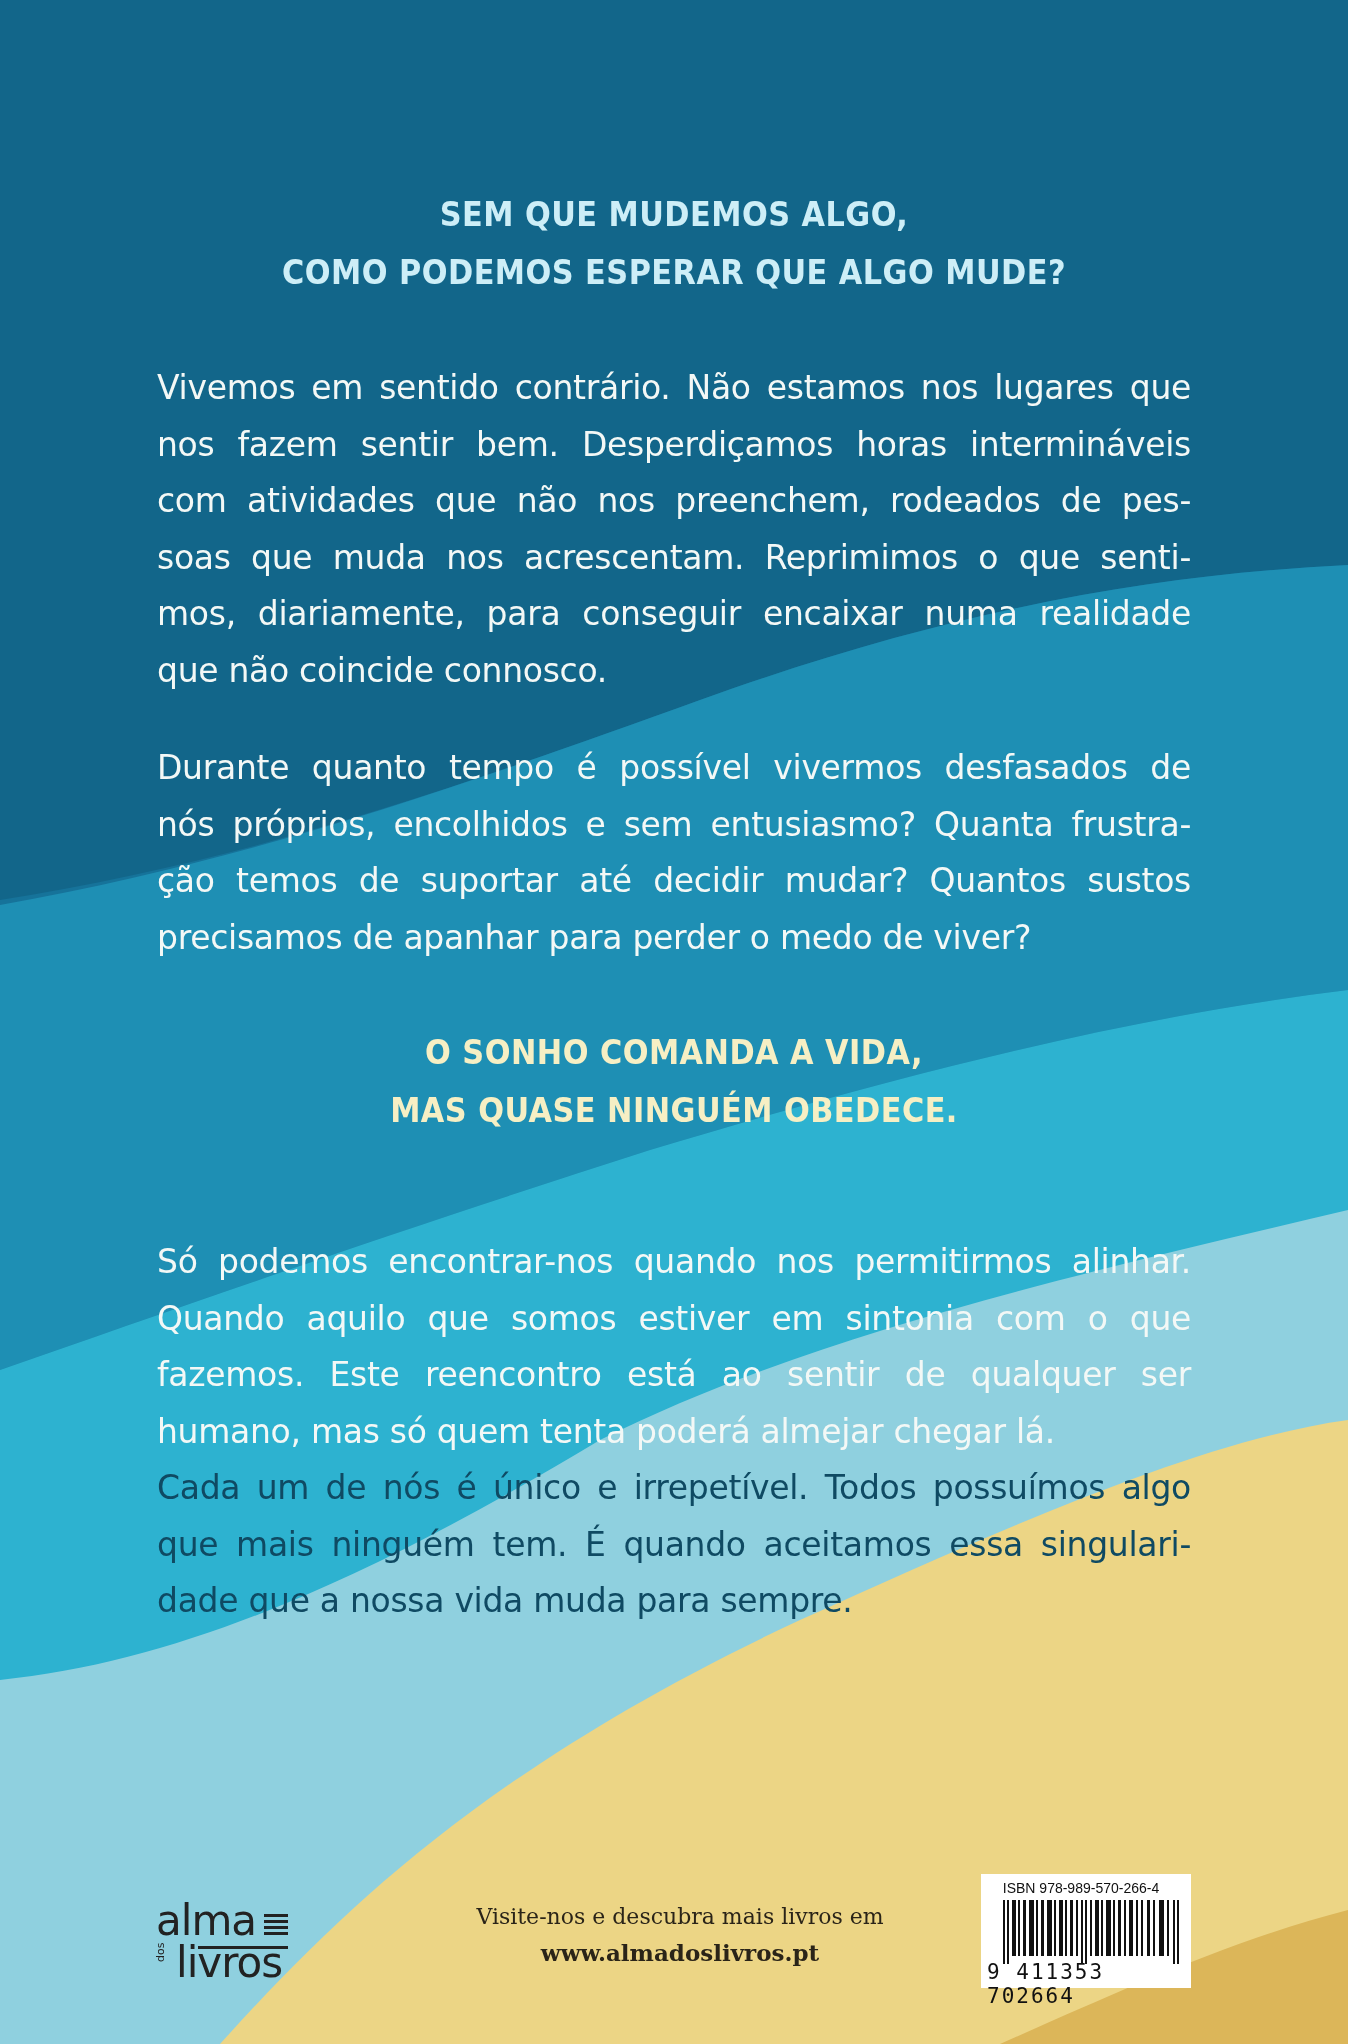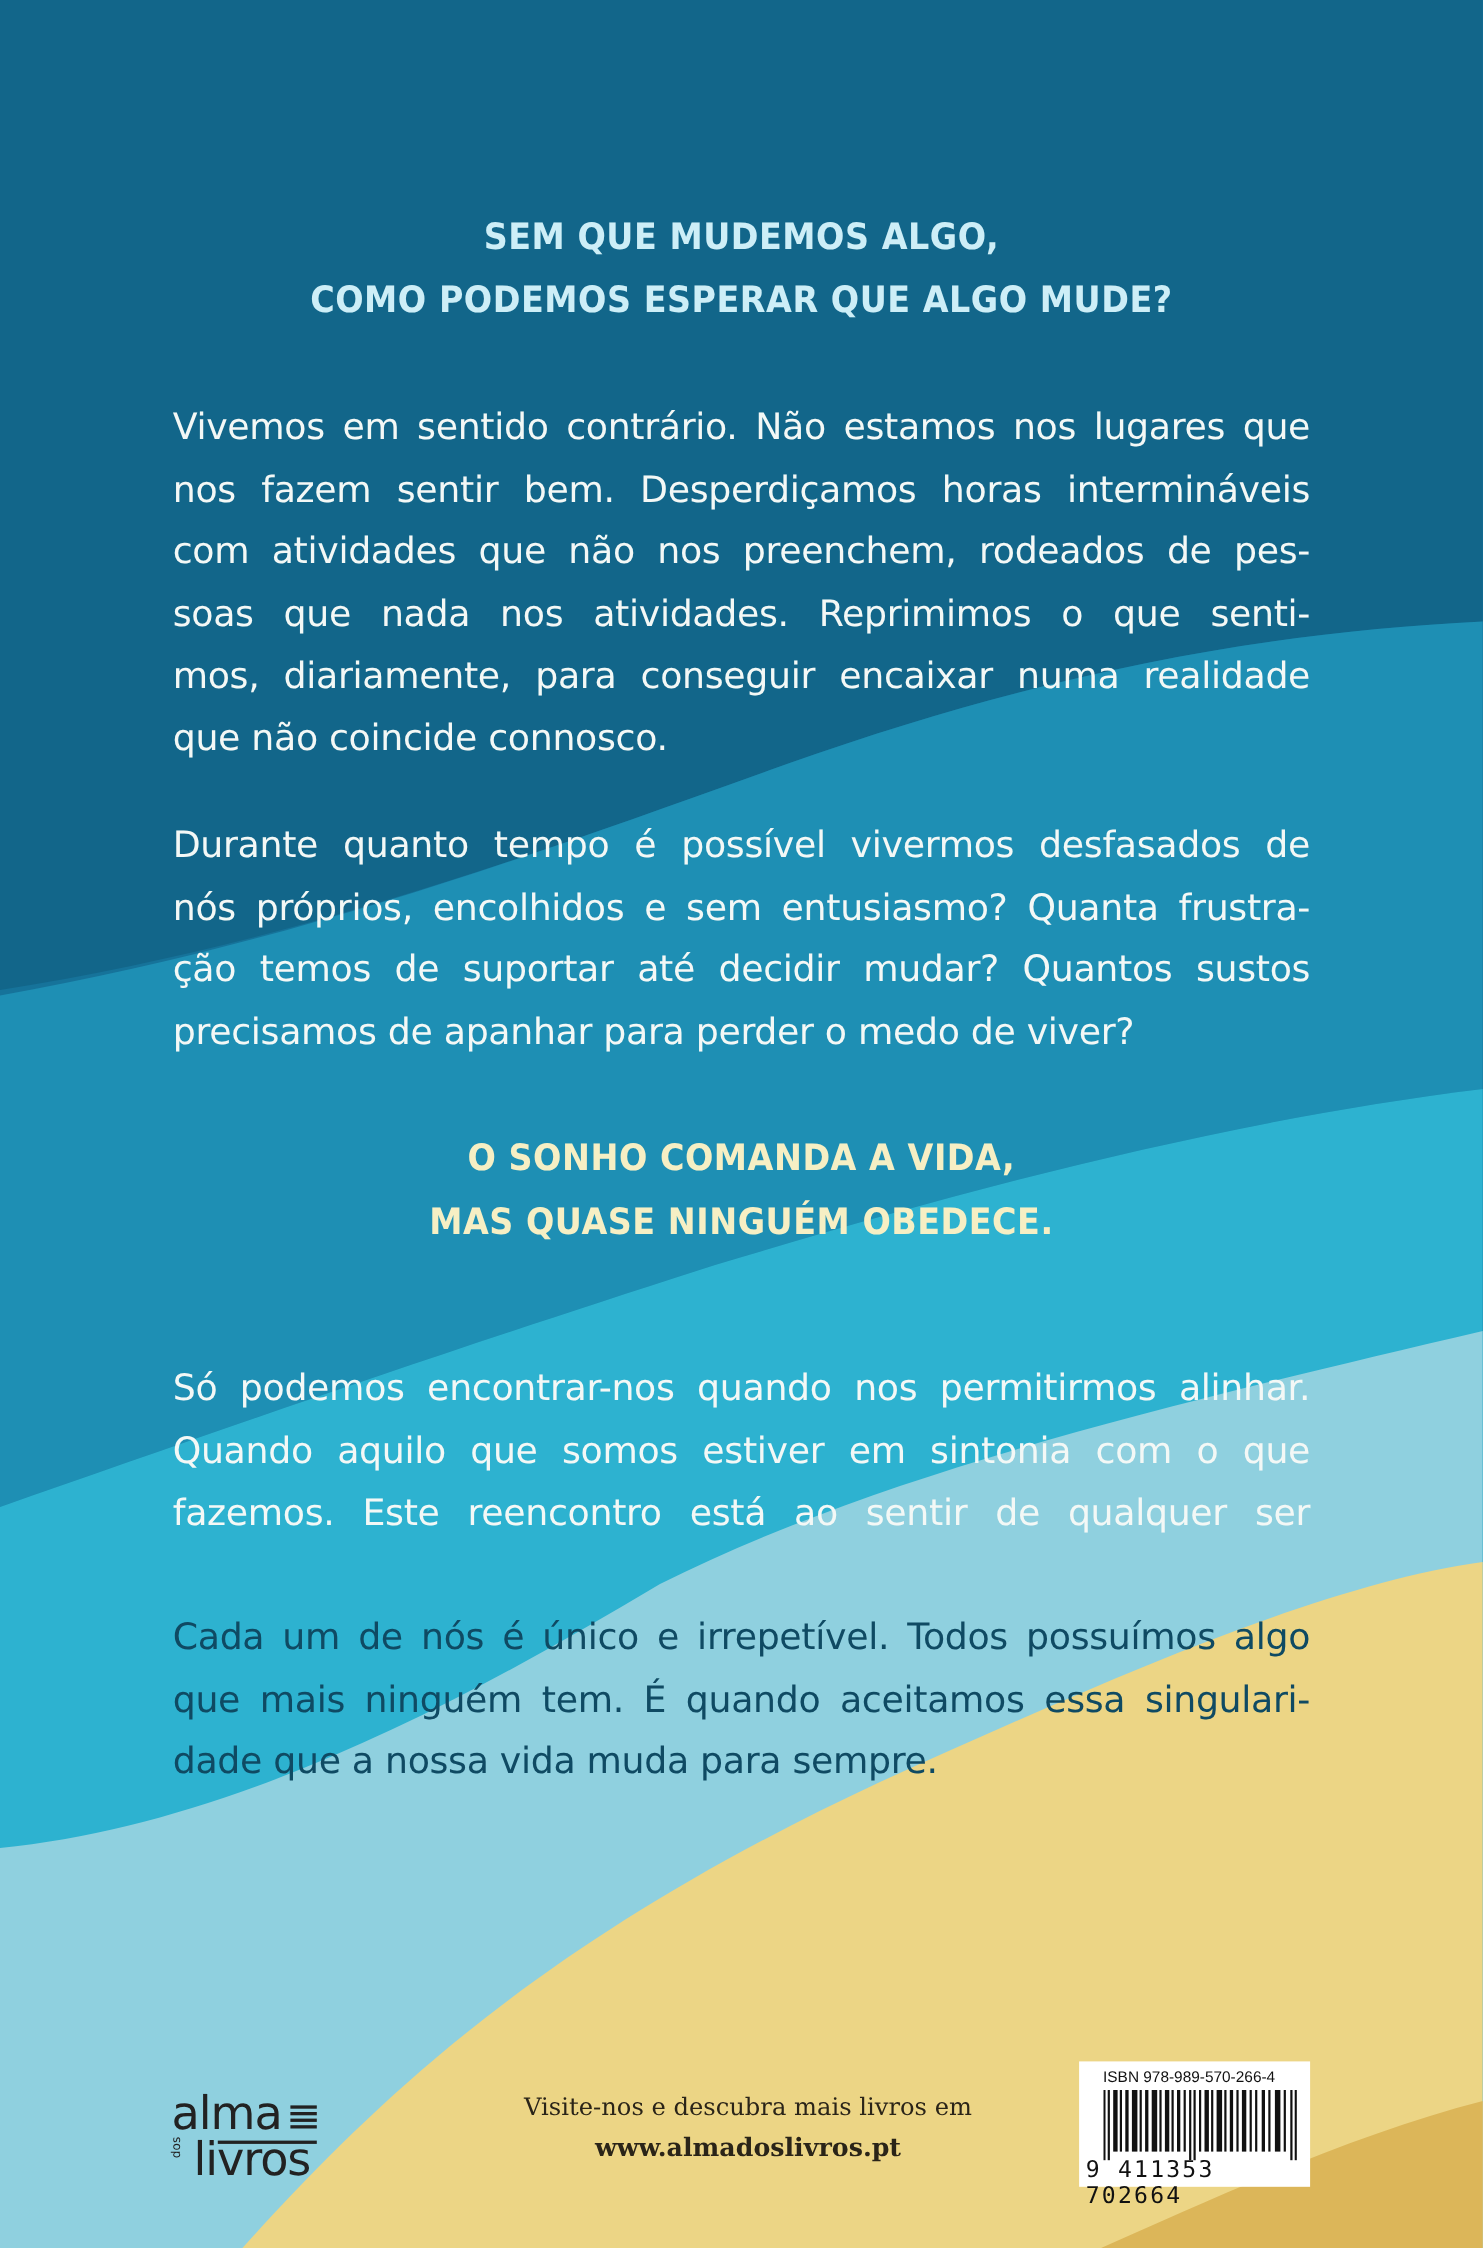--- a/index.html
+++ b/index.html
@@ -92,41 +92,42 @@
 
     <div class="headline top">
       <div>SEM QUE MUDEMOS ALGO,</div>
       <div>COMO PODEMOS ESPERAR QUE ALGO MUDE?</div>
     </div>
 
     <div class="para light p1">
       <span class="line">Vivemos em sentido contrário. Não estamos nos lugares que</span>
       <span class="line">nos fazem sentir bem. Desperdiçamos horas intermináveis</span>
       <span class="line">com atividades que não nos preenchem, rodeados de pes-</span>
-      <span class="line">soas que nada nos atividades. Reprimimos o que senti-</span>
+      <span class="line">soas que muda nos acrescentam. Reprimimos o que senti-</span>
       <span class="line">mos, diariamente, para conseguir encaixar numa realidade</span>
       <span class="line last">que não coincide connosco.</span>
     </div>
 
     <div class="para light p2">
       <span class="line">Durante quanto tempo é possível vivermos desfasados de</span>
       <span class="line">nós próprios, encolhidos e sem entusiasmo? Quanta frustra-</span>
       <span class="line">ção temos de suportar até decidir mudar? Quantos sustos</span>
       <span class="line last">precisamos de apanhar para perder o medo de viver?</span>
     </div>
 
     <div class="headline mid">
       <div>O SONHO COMANDA A VIDA,</div>
       <div>MAS QUASE NINGUÉM OBEDECE.</div>
     </div>
 
     <div class="para light p3">
       <span class="line">Só podemos encontrar-nos quando nos permitirmos alinhar.</span>
       <span class="line">Quando aquilo que somos estiver em sintonia com o que</span>
       <span class="line">fazemos. Este reencontro está ao sentir de qualquer ser</span>
+      <span class="line last">humano, mas só quem tenta poderá almejar chegar lá.</span>
     </div>
 
     <div class="para dark p4">
       <span class="line">Cada um de nós é único e irrepetível. Todos possuímos algo</span>
       <span class="line">que mais ninguém tem. É quando aceitamos essa singulari-</span>
       <span class="line last">dade que a nossa vida muda para sempre.</span>
     </div>
 
     <div class="logo">
       <span class="alma">alma</span>

